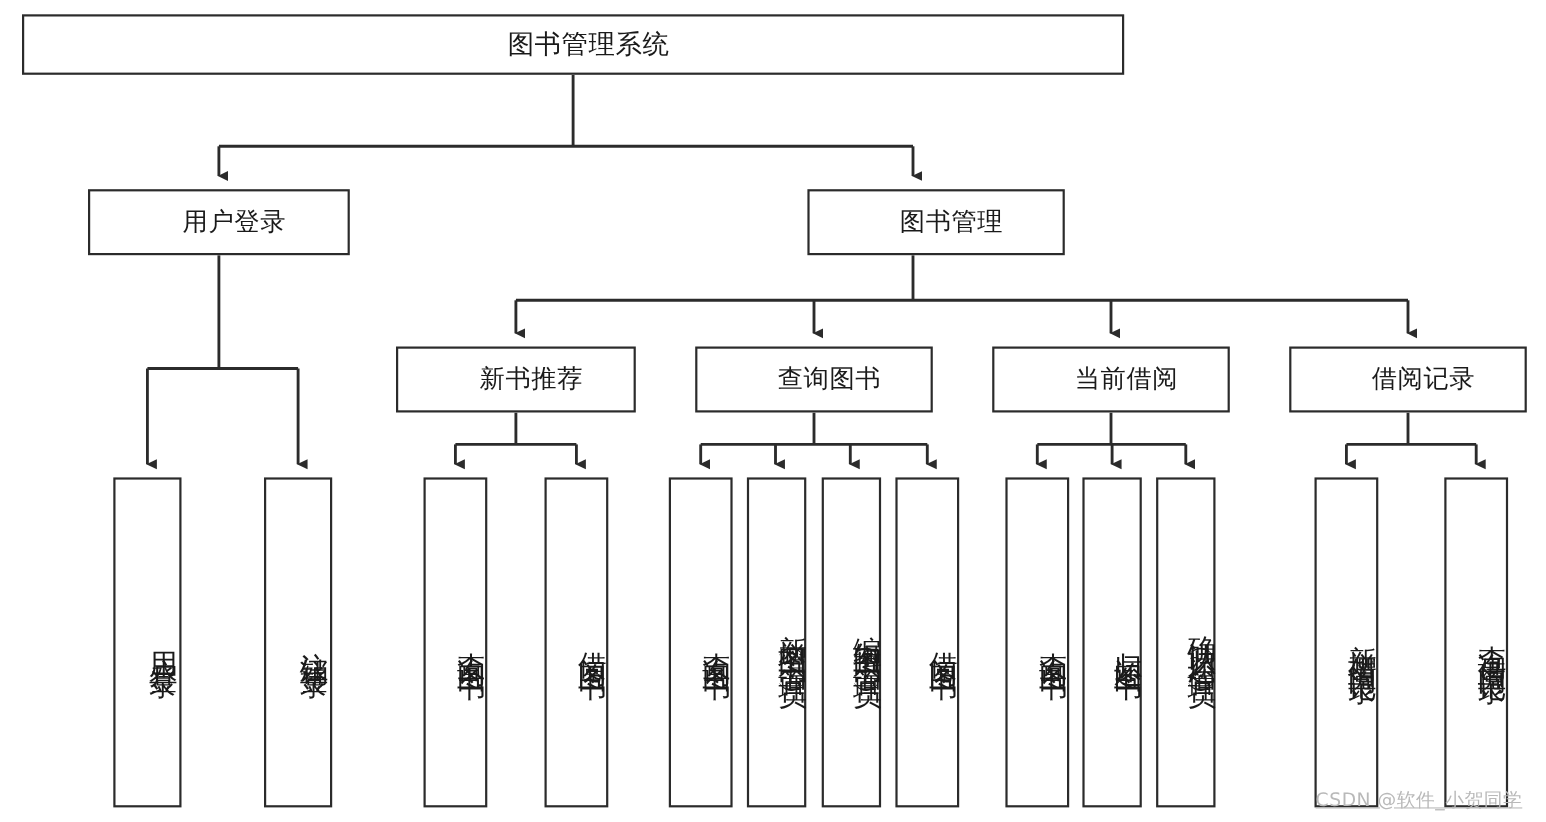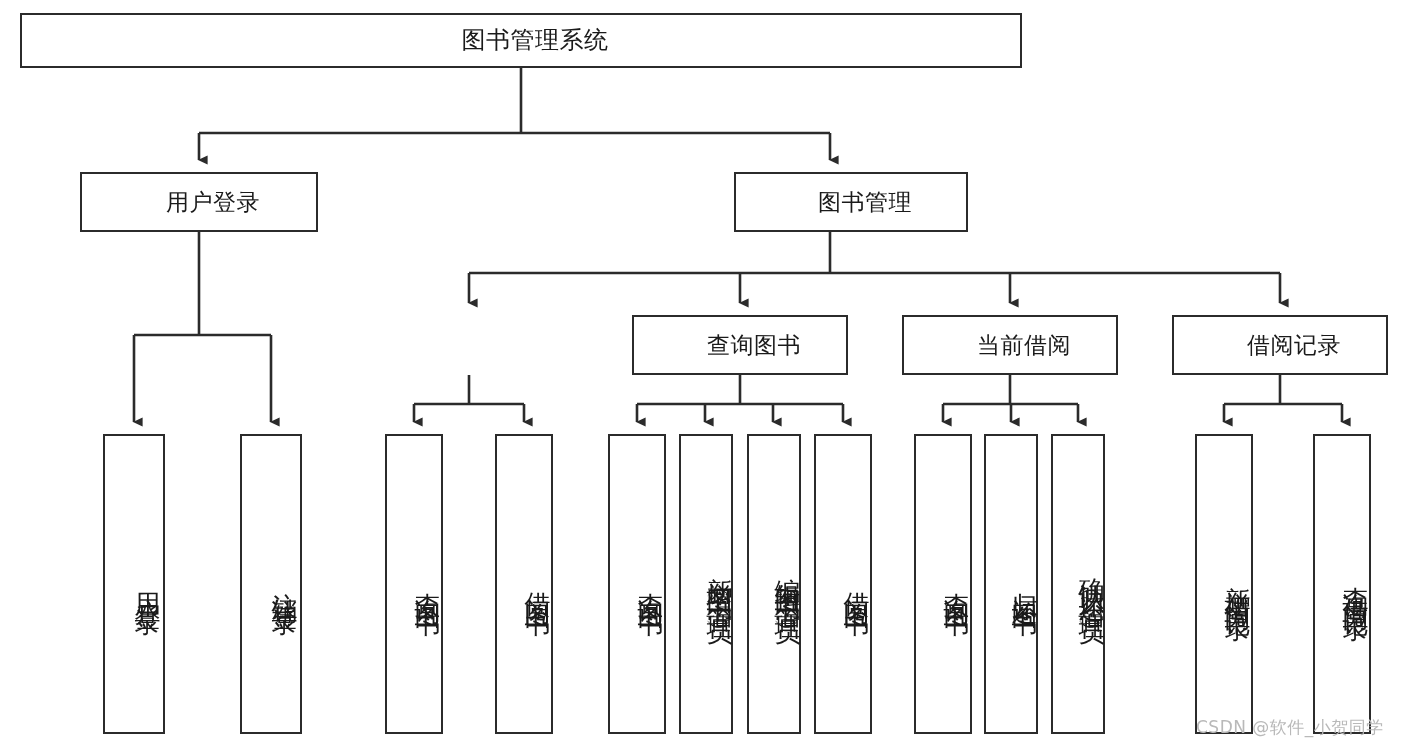--- a/index.html
+++ b/index.html
@@ -64,20 +64,21 @@
     white-space: nowrap;
     max-height: 290px;
   }
   .watermark {
     position: absolute;
     color: #b9b9b9;
     font-size: 17px;
     letter-spacing: 0.5px;
     white-space: nowrap;
     font-family: "DejaVu Sans", "Liberation Sans", sans-serif;
+    text-decoration: underline;
   }
 </style>
 </head>
 <body>
 
 <div id="canvas">
 
   <svg id="wires" viewBox="0 0 1405 747" width="1405" height="747">
     <defs>
       <marker id="arrow" markerWidth="11" markerHeight="11" refX="5" refY="8.6" orient="auto" markerUnits="userSpaceOnUse">
@@ -132,20 +133,23 @@
     <span class="lbl">图书管理系统</span>
   </div>
 
   <div class="node h-node" style="left:80px; top:172px; width:238px; height:60px;">
     <span class="lbl">用户登录</span>
   </div>
   <div class="node h-node" style="left:712px; top:172px; width:234px; height:60px;margin-left:22px;">
     <span class="lbl">图书管理</span>
   </div>
 
+  <div class="node h-node" style="left:360px; top:315px; width:218px; height:60px;">
+    <span class="lbl">新书推荐</span>
+  </div>
   <div class="node h-node" style="left:632px; top:315px; width:216px; height:60px;">
     <span class="lbl">查询图书</span>
   </div>
   <div class="node h-node" style="left:1172px; top:315px; width:216px; height:60px;">
     <span class="lbl">借阅记录</span>
   </div>
   <div class="node h-node" style="left:902px; top:315px; width:216px; height:60px;">
     <span class="lbl">当前借阅</span>
   </div>
 

